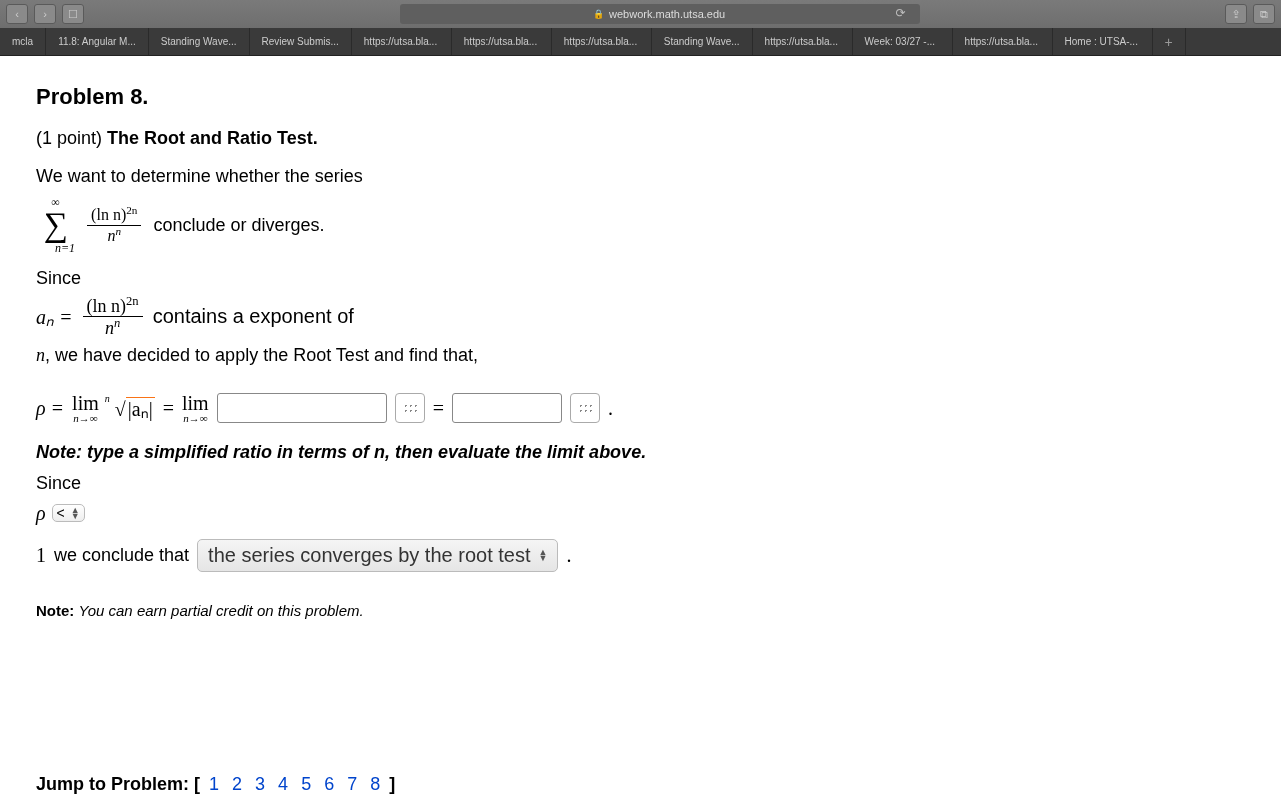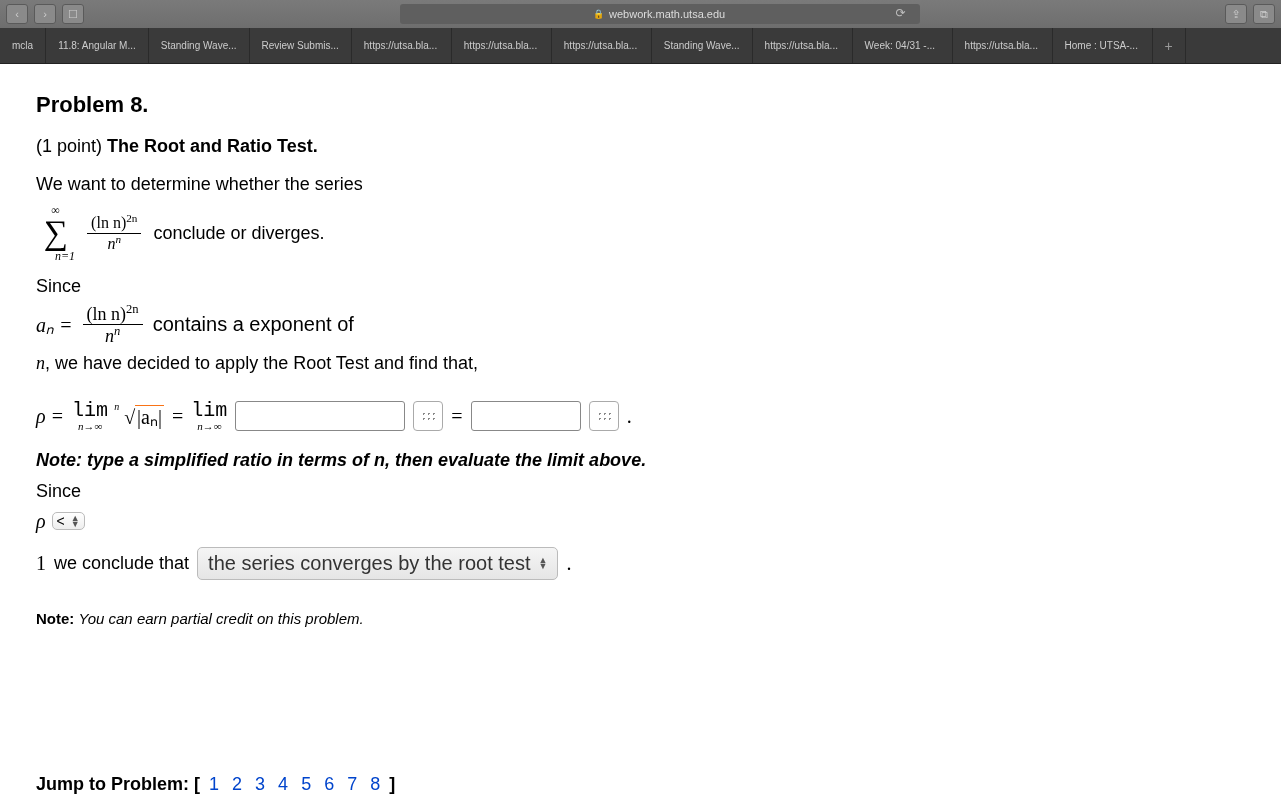--- a/index.html
+++ b/index.html
@@ -48,21 +48,21 @@
   .reload {
     width: 18px; height: 18px;
     color: #bbb;
     display: flex; align-items: center; justify-content: center;
     font-size: 12px;
     margin-left: -28px;
     z-index: 2;
   }
   .right-btns { display: flex; gap: 6px; margin-left: auto; }
   .tabs-bar {
-    height: 36px;
+    height: 28px;
     background: #3a3a3a;
     display: flex;
     align-items: stretch;
     overflow: hidden;
     border-bottom: 1px solid #222;
   }
   .tab {
     flex: 0 0 auto;
     min-width: 100px;
     padding: 0 12px;
@@ -106,21 +106,21 @@
   .mathit { font-style: italic; font-family: "Times New Roman", serif; }
   .sup { font-size: 0.7em; vertical-align: super; }
   .since { font-size: 18px; margin-top: 10px; margin-bottom: 6px; }
   .an-line { display: flex; align-items: center; gap: 10px; margin-bottom: 4px; font-size: 18px;}
   .contains { font-size: 20px; }
   .rho-line { display: flex; align-items: center; gap: 8px; margin-top: 24px; margin-bottom: 18px; font-size: 18px;}
   .lim {
     display: inline-flex; flex-direction: column; align-items: center;
     font-family: "Times New Roman", serif; line-height: 1;
   }
-  .lim .word { font-size: 20px; font-family: Liberation Mono, monospace; }
+  .lim .word { font-size: 20px; }
   .lim .under { font-size: 11px; font-style: italic; }
   .root-box {
     font-family: "Times New Roman", serif;
     font-size: 20px;
     position: relative;
     padding-left: 8px;
   }
   .text-input {
     height: 30px;
     border: 1px solid #888;
@@ -206,21 +206,21 @@
 <div class="tabs-bar">
   <div class="tab small">mcla</div>
   <div class="tab">11.8: Angular M...</div>
   <div class="tab">Standing Wave...</div>
   <div class="tab">Review Submis...</div>
   <div class="tab">https://utsa.bla...</div>
   <div class="tab">https://utsa.bla...</div>
   <div class="tab">https://utsa.bla...</div>
   <div class="tab">Standing Wave...</div>
   <div class="tab">https://utsa.bla...</div>
-  <div class="tab">Week: 04/31 -...</div>
+  <div class="tab">Week: 03/27 -...</div>
   <div class="tab">https://utsa.bla...</div>
   <div class="tab">Home : UTSA-...</div>
   <div class="tab plus">+</div>
 </div>
 
 <div class="content">
 
   <div class="problem-title">Problem 8.</div>
 
   <div class="point-line">

